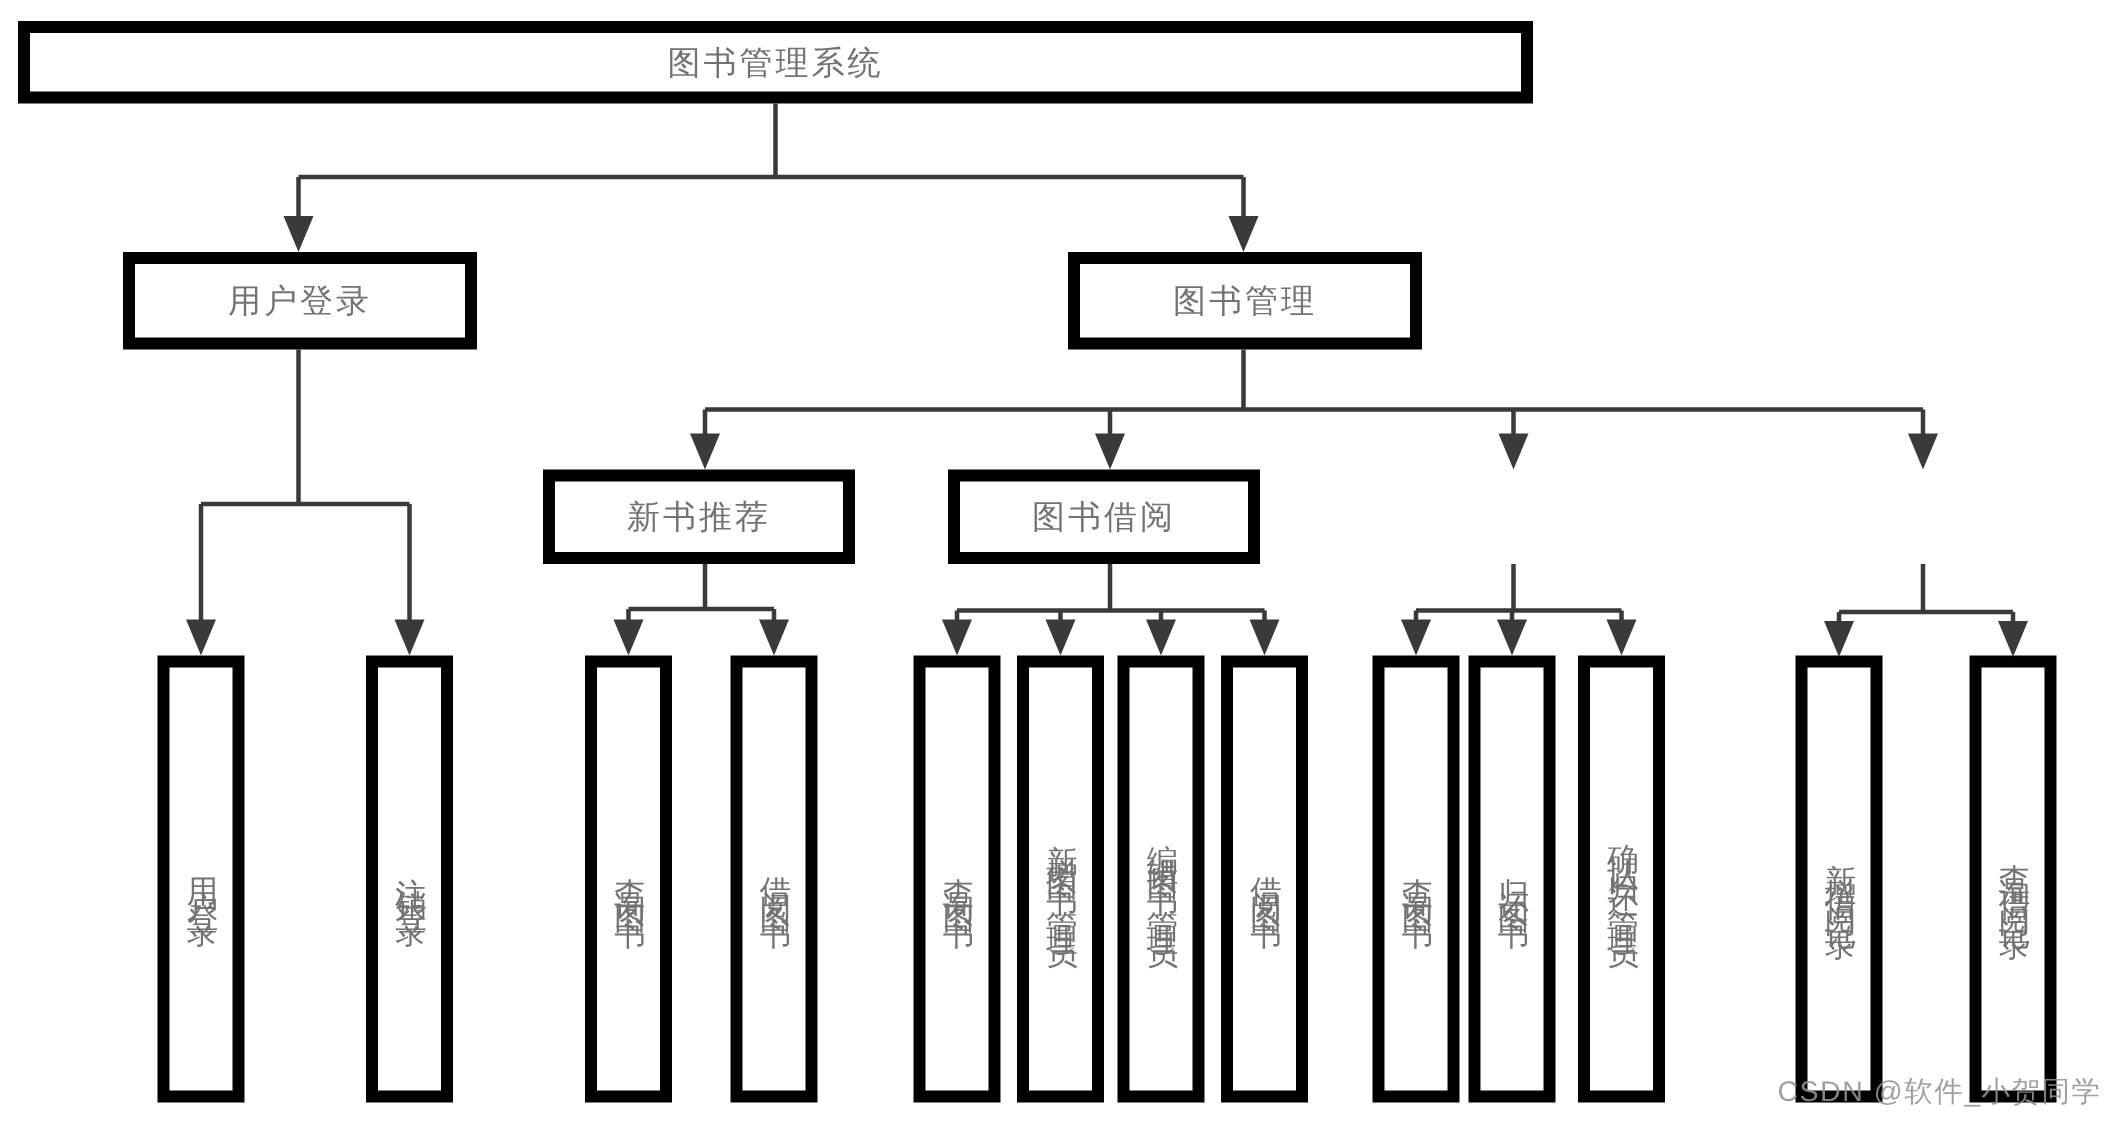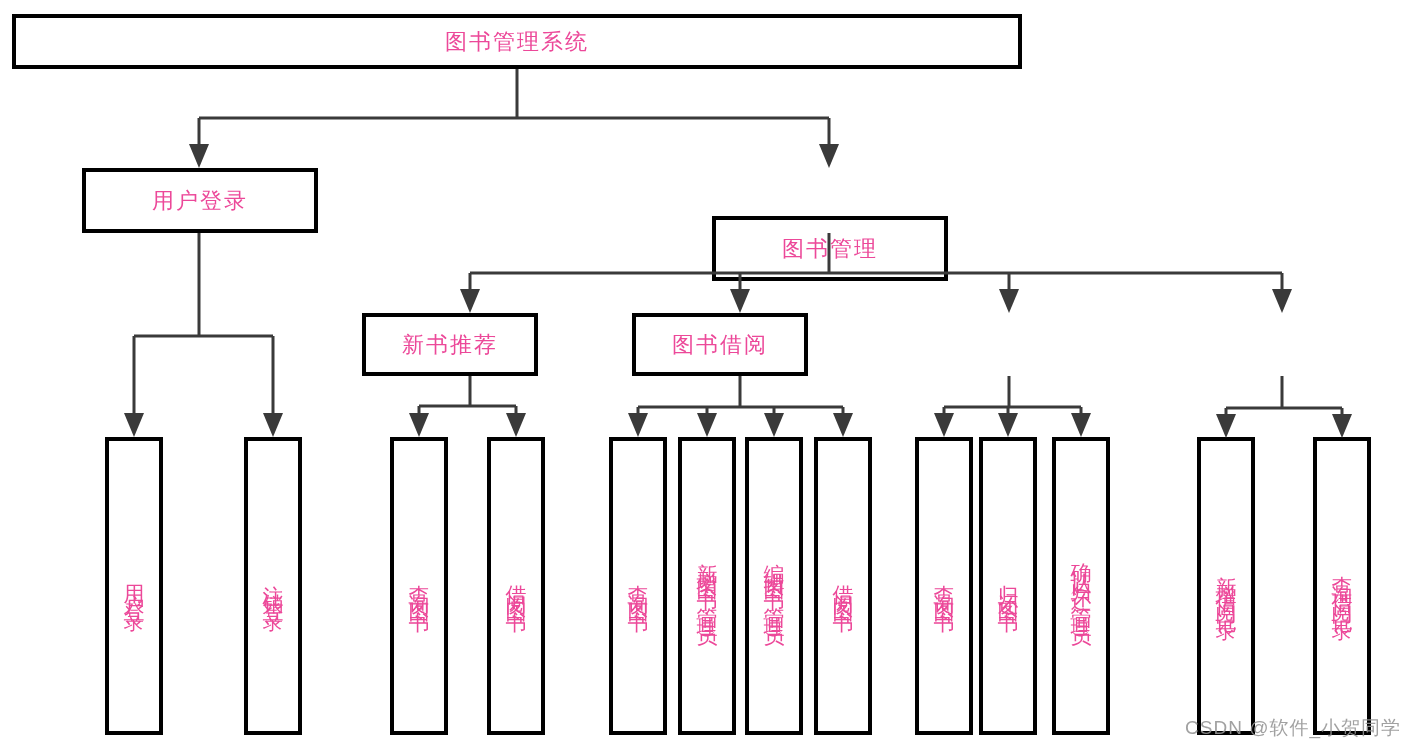--- a/index.html
+++ b/index.html
@@ -30,36 +30,36 @@
     stroke: #3a3a3a;
     stroke-width: 3;
   }
   .connectors polygon {
     fill: #3a3a3a;
     stroke: none;
   }
   .node {
     position: absolute;
     box-sizing: border-box;
-    border: 4px solid #000000;
+    border: 8px solid #000000;
     background: #ffffff;
     display: flex;
     align-items: center;
     justify-content: center;
     z-index: 1;
     font-size: 22px;
     letter-spacing: 2px;
-    color: #ec4899;
+    color: #737373;
     white-space: nowrap;
   }
   .node.root   { left: 12px;  top: 14px;  width: 1010px; height: 55px; }
   .node.lv2    { top: 168px; width: 236px; height: 65px; }
   .node.lv2.p0 { left: 82px; }
-  .node.lv2.p1 { left: 712px; margin-top: 48px; }
-  .node.lv3    { top: 313px; width: 176px; height: 63px; }
+  .node.lv2.p1 { left: 712px; }
+  .node.lv3    { top: 313px; width: 208px; height: 63px; }
   .node.lv3.p0 { left: 362px; }
   .node.lv3.p1 { left: 632px; }
   .node.lv3.p2 { left: 901px; }
   .node.lv3.p3 { left: 1174px; }
   .node.leaf {
     top: 437px;
     width: 58px;
     height: 298px;
     writing-mode: vertical-rl;
     text-orientation: mixed;

